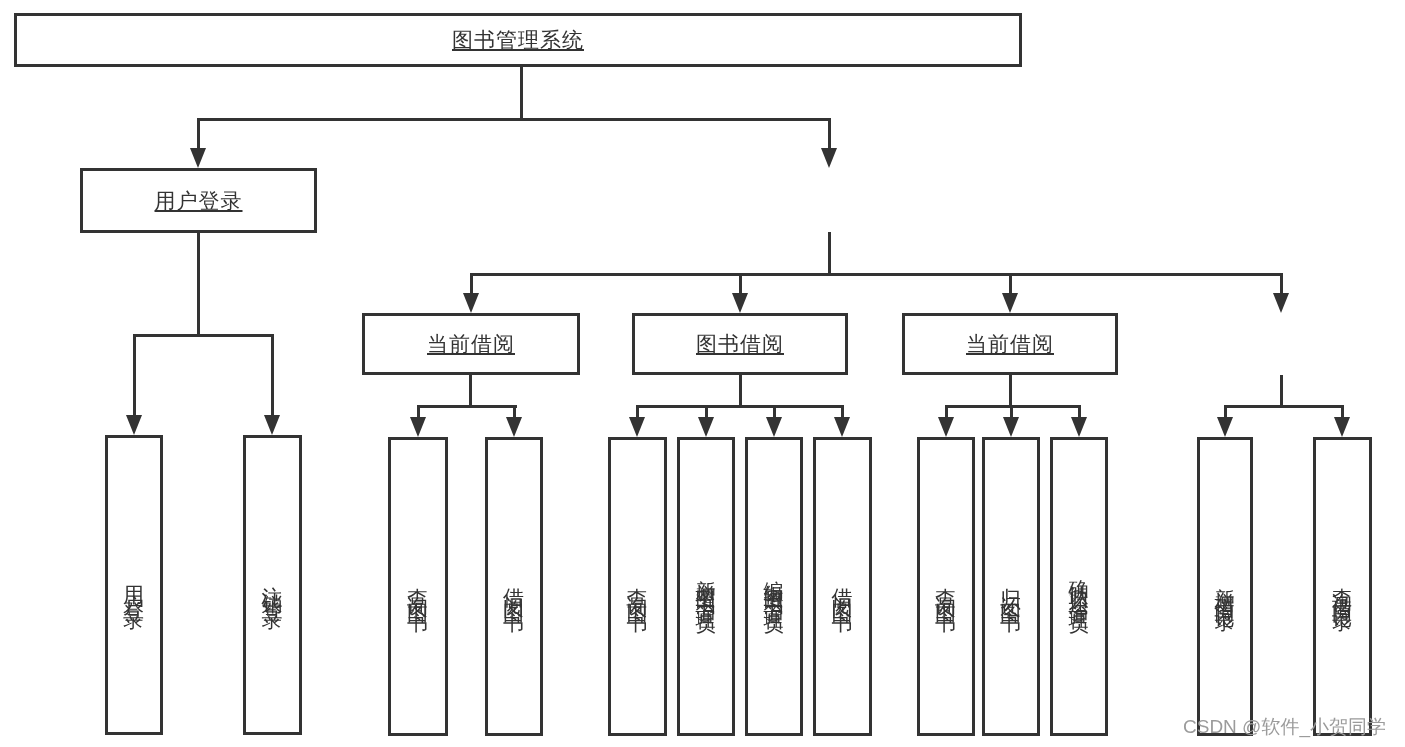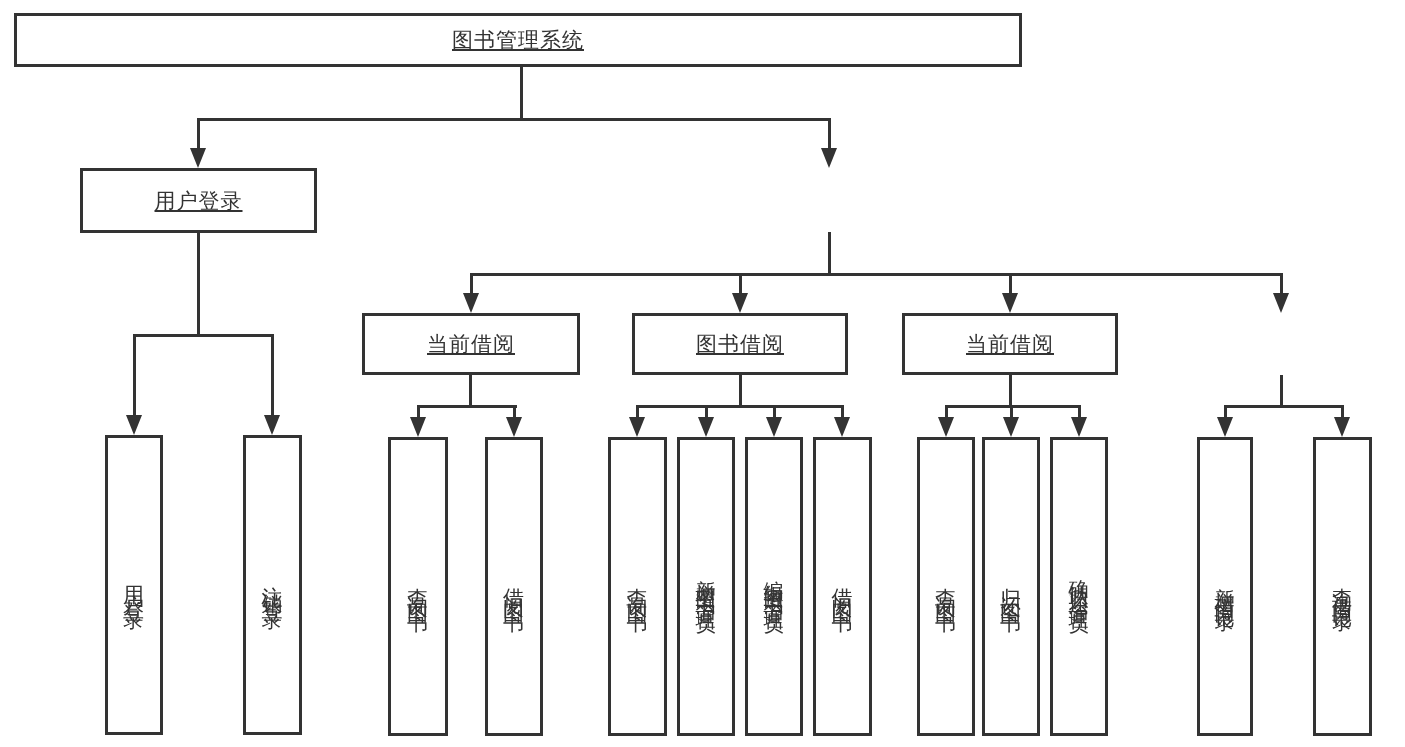--- a/index.html
+++ b/index.html
@@ -148,14 +148,15 @@
   <div class="vline" style="left:1078px; top:405px; height:13px;"></div>
   <div class="arrow" style="left:1071px; top:417px;"></div>
 
   <div class="vline" style="left:1280px; top:375px; height:33px;"></div>
   <div class="hline" style="left:1224px; top:405px; width:120px;"></div>
   <div class="vline" style="left:1224px; top:405px; height:13px;"></div>
   <div class="arrow" style="left:1217px; top:417px;"></div>
   <div class="vline" style="left:1341px; top:405px; height:13px;"></div>
   <div class="arrow" style="left:1334px; top:417px;"></div>
 
+  <div class="watermark">CSDN @软件_小贺同学</div>
 
 </div>
 
 </body></html>

